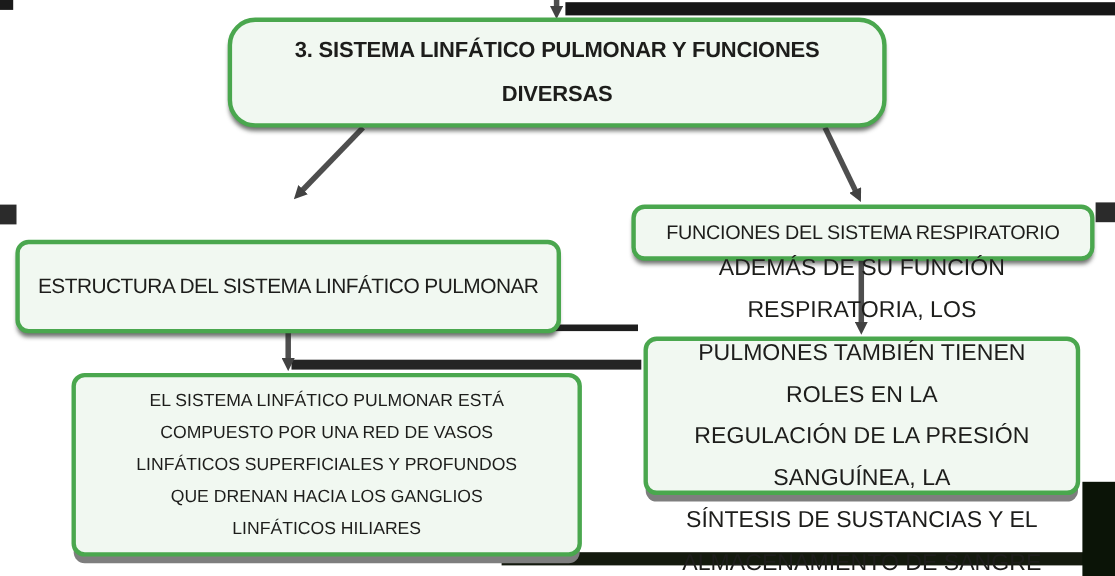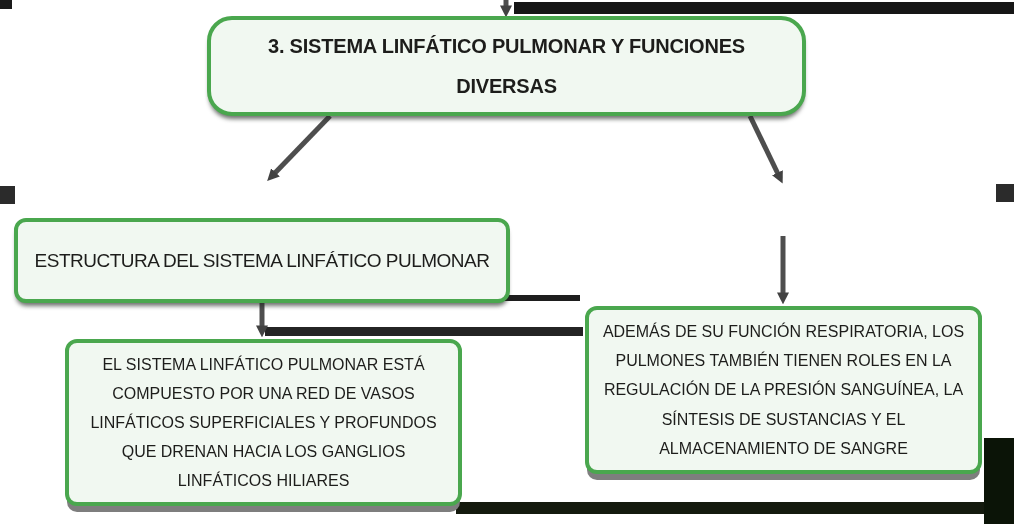--- a/index.html
+++ b/index.html
@@ -37,27 +37,27 @@
   }
   #node-branch-left {
     left: 14px; top: 186px; width: 496px; height: 85px;
     font-size: 19px; letter-spacing: -0.5px; padding: 0 8px; margin-top: 32px;
   }
   #node-branch-right {
     left: 574px; top: 186px; width: 421px; height: 51px;
     font-size: 18px; letter-spacing: -0.3px; padding: 0 9px;
   }
   #node-detail-left {
-    left: 65px; top: 339px; width: 397px; height: 167px;
+    left: 65px; top: 339px; width: 464px; height: 167px;
     font-size: 16px; line-height: 1.82; padding: 0 8px;
     box-shadow: 0 8px 0 -2px #7e7e7e;
   }
   #node-detail-right {
-    left: 585px; top: 306px; width: 397px; height: 168px;
-    font-size: 16px; line-height: 1.82; padding: 0 8px;
+    left: 585px; top: 306px; width: 397px; height: 144px;
+    font-size: 21px; line-height: 1.82; padding: 0 8px;
     box-shadow: 0 8px 0 -2px #7e7e7e;
   }
 
   
   #connectors { position: absolute; left: 0; top: 0; z-index: 2; pointer-events: none; }
 
   
   .artifact { position: absolute; z-index: 0; }
   #art-top-strip     { left: 514px; top: 2px;   width: 500px; height: 12px; background: #161616; }
   #art-corner-tl     { left: 0;     top: 0;     width: 12px;  height: 9px;  background: #1a1a1a; }
@@ -101,20 +101,23 @@
 
   <div class="node" id="node-root">
     <div class="label">3. SISTEMA LINFÁTICO PULMONAR Y FUNCIONES
 DIVERSAS</div>
   </div>
 
   <div class="node" id="node-branch-left">
     <div class="label">ESTRUCTURA DEL SISTEMA LINFÁTICO PULMONAR</div>
   </div>
 
+  <div class="node" id="node-branch-right">
+    <div class="label">FUNCIONES DEL SISTEMA RESPIRATORIO</div>
+  </div>
 
   <div class="node" id="node-detail-left">
     <div class="label">EL SISTEMA LINFÁTICO PULMONAR ESTÁ
 COMPUESTO POR UNA RED DE VASOS
 LINFÁTICOS SUPERFICIALES Y PROFUNDOS
 QUE DRENAN HACIA LOS GANGLIOS
 LINFÁTICOS HILIARES</div>
   </div>
 
   <div class="node" id="node-detail-right">

